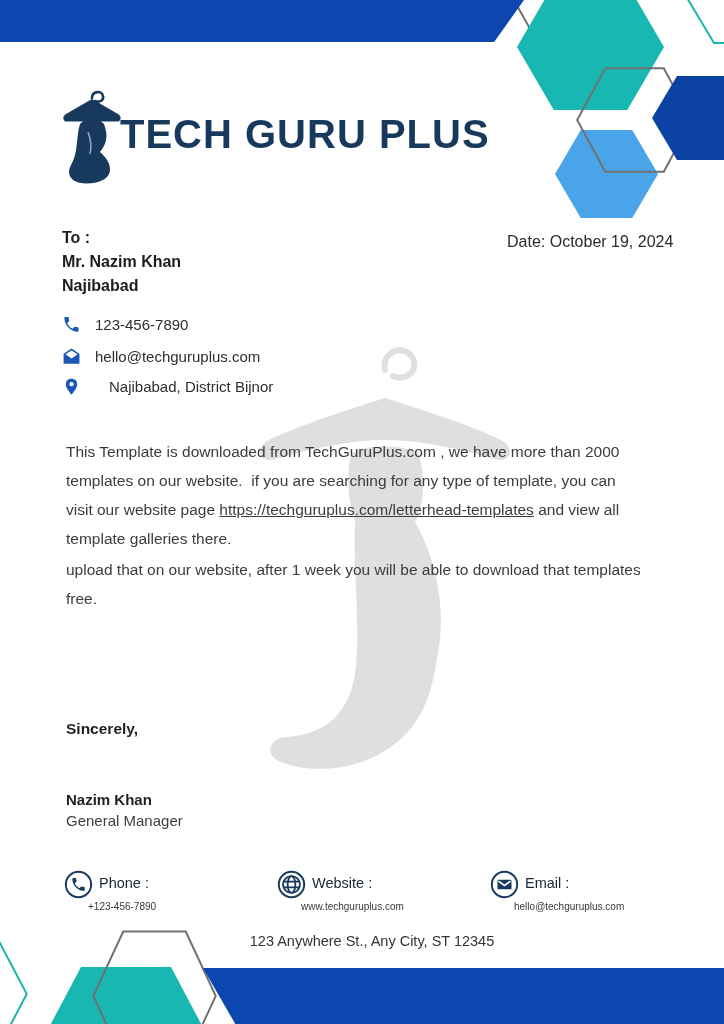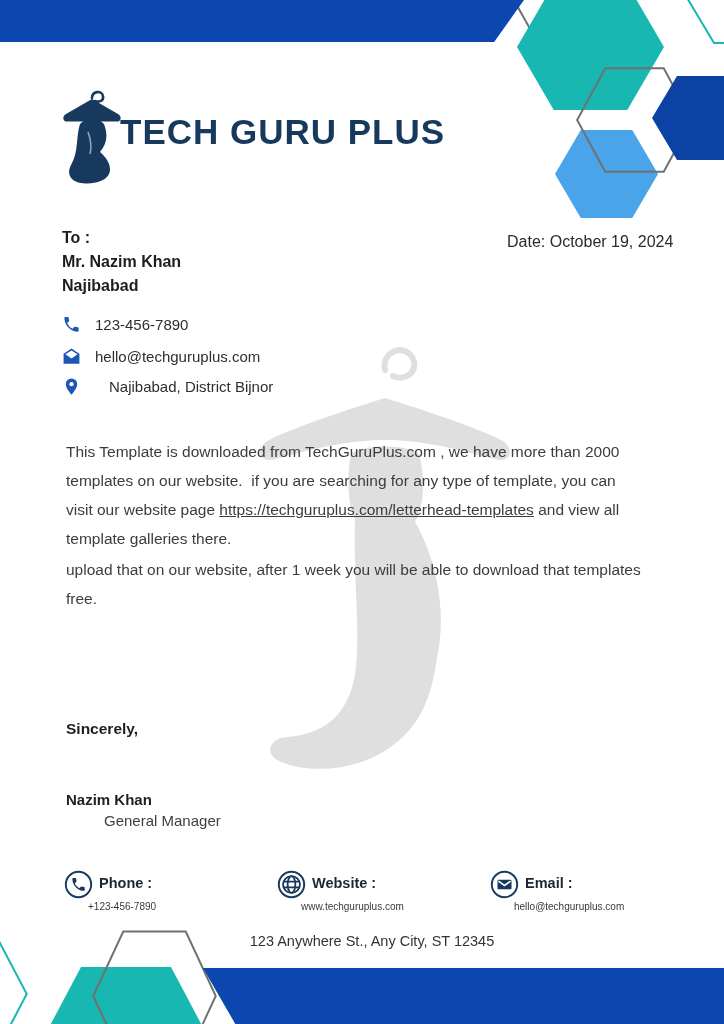--- a/index.html
+++ b/index.html
@@ -20,46 +20,46 @@
   .ho-grayB{left:576px;top:67px;width:117px;height:106px;z-index:5;}
   .ho-teal-corner{left:686px;top:-48px;width:112px;height:92px;z-index:1;}
   
   .bottom-band{position:absolute;left:203px;top:968px;width:521px;height:56px;background:#0b47ae;
     clip-path:polygon(0 0,100% 0,100% 100%,6.2% 100%);z-index:3;}
   .hex-teal-bottom{left:36px;top:967px;width:180px;height:170px;background:#18b7b2;z-index:1;}
   .ho-grayC{left:92px;top:930px;width:125px;height:132px;z-index:2;}
   .ho-teal-left{left:-98px;top:935px;width:126px;height:118px;z-index:1;}
   
   .logo{position:absolute;left:58px;top:84px;width:68px;height:102px;z-index:4;}
-  .brand-name{position:absolute;left:120px;top:112px;z-index:4;font-size:35px;font-weight:bold;
+  .brand-name{position:absolute;left:120px;top:112px;z-index:4;font-size:40px;font-weight:bold;
     letter-spacing:1px;color:#17395d;}
   
   .to-block{position:absolute;left:62px;top:226px;z-index:5;font-size:16px;font-weight:bold;
     color:#1d1d1d;line-height:24px;}
   .date{position:absolute;left:507px;top:233px;z-index:5;font-size:16px;color:#2b2b2b;}
   
   .contact-row{position:absolute;left:62px;z-index:5;display:flex;align-items:center;gap:14px;
     font-size:15px;color:#2e2e2e;}
   .c-phone{top:315px;} .c-email{top:347px;} .c-pin{top:377px;gap:28px;}
   .contact-row svg{display:block;}
   
   .watermark{position:absolute;left:235px;top:312px;width:300px;height:470px;z-index:0;opacity:.9;}
   
   .bodytext{position:absolute;left:66px;z-index:5;font-size:15.5px;color:#3c3c3c;}
   .p1{top:443px;} .p2{top:561px;}
   .tline{height:29px;white-space:pre-wrap;}
   .link{color:#3c3c3c;text-decoration:underline;cursor:pointer;}
   
   .closing{position:absolute;left:66px;top:720px;z-index:5;font-size:15.5px;font-weight:bold;color:#1f1f1f;}
   .signer-name{position:absolute;left:66px;top:791px;z-index:5;font-size:15px;font-weight:bold;color:#1f1f1f;}
-  .signer-title{position:absolute;left:66px;top:812px;z-index:5;font-size:15px;color:#3f3f3f;margin-left:38px;}
+  .signer-title{position:absolute;left:66px;top:812px;z-index:5;font-size:15px;color:#3f3f3f;}
   
   .f-item{position:absolute;z-index:5;}
   .f-icon{position:absolute;top:0;left:0;width:29px;height:29px;}
-  .f-label{position:absolute;top:5px;left:35px;font-size:14.5px;font-weight:bold;color:#1d2733;white-space:nowrap;text-align:center;}
+  .f-label{position:absolute;top:5px;left:35px;font-size:14.5px;font-weight:normal;color:#1d2733;white-space:nowrap;text-align:center;}
   .f-value{position:absolute;top:31px;left:24px;font-size:10px;color:#3a3a3a;white-space:nowrap;}
   .f-phone{left:64px;top:870px;} .f-web{left:277px;top:870px;} .f-mail{left:490px;top:870px;}
   .address{position:absolute;left:20px;right:0;top:933px;z-index:5;text-align:center;
     font-size:14.5px;color:#333333;}
 </style>
 </head>
 <body>
 
 <div class="page">
 

